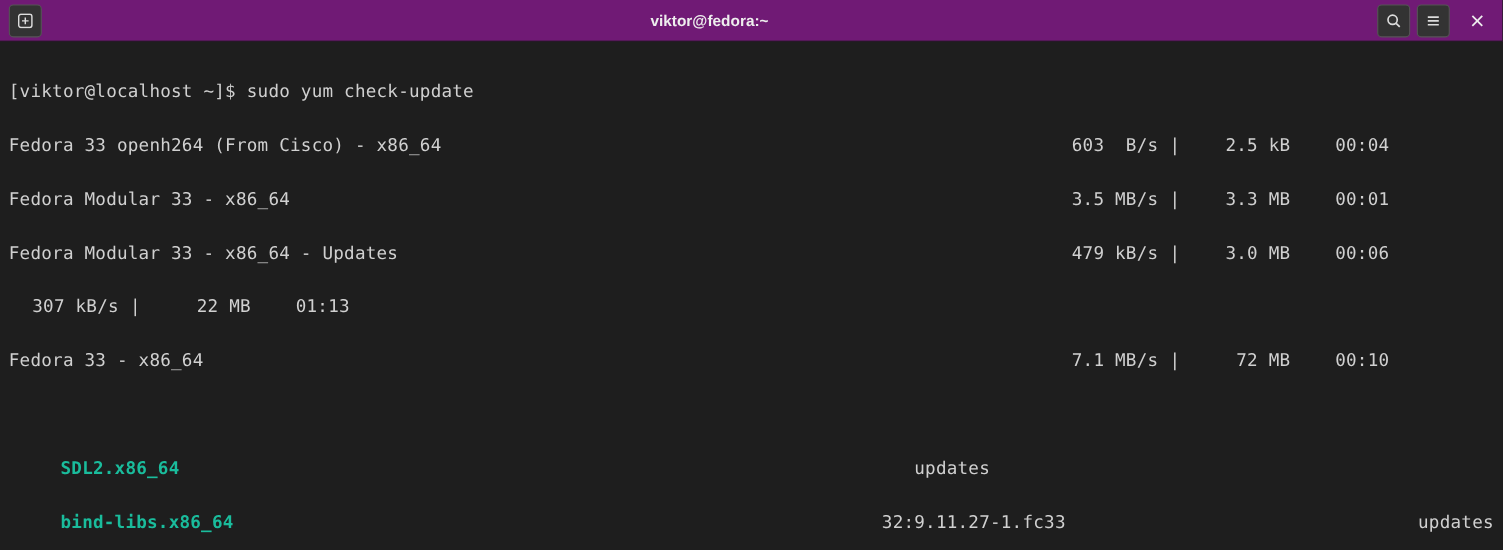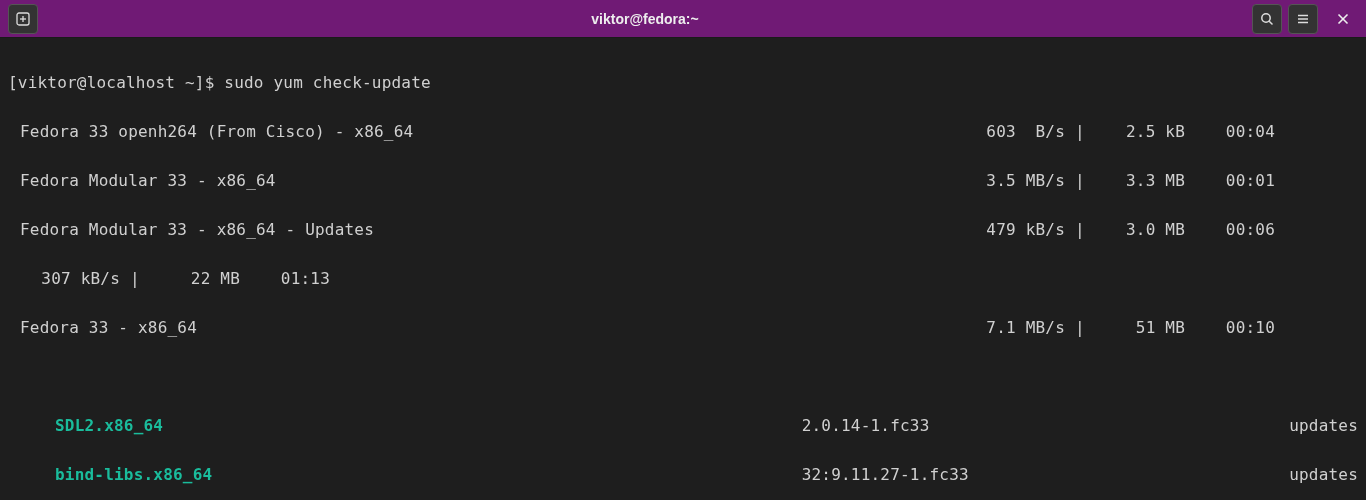--- a/index.html
+++ b/index.html
@@ -47,21 +47,21 @@
       color: #eee;
     }
     .tb-close { margin-left: 10px; }
     .terminal {
       padding: 8px 8px 0 8px;
       line-height: 24.5px;
       white-space: pre;
       letter-spacing: 0.2px;
     }
     .prompt-line { color: #d0d0d0; }
-    .dl-line { display: flex; margin-left: 12px; }
+    .dl-line { display: flex; }
     .dl-name { width: 945px; }
     .dl-rate { width: 100px; text-align: right; }
     .dl-sep { width: 30px; text-align: center; }
     .dl-size { width: 90px; text-align: right; }
     .dl-time { width: 130px; text-align: right; padding-right: 40px; }
     .pkg-line { display: flex; margin-left: 47px; }
     .pkg-name { width: 765px; color: #1abc9c; font-weight: bold; }
     .pkg-ver { width: 490px; }
     .pkg-repo { width: 80px; text-align: right; }
     .blank-line { height: 24.5px; }
@@ -103,23 +103,23 @@
     </svg>
   </div>
 </div>
 
 <div class="terminal">
 <div class="prompt-line"><span>[viktor@localhost ~]$ </span><span>sudo yum check-update</span></div>
 <div class="dl-line"><span class="dl-name">Fedora 33 openh264 (From Cisco) - x86_64</span><span class="dl-rate">603  B/s</span><span class="dl-sep">|</span><span class="dl-size">2.5 kB</span><span class="dl-time">00:04</span></div>
 <div class="dl-line"><span class="dl-name">Fedora Modular 33 - x86_64</span><span class="dl-rate">3.5 MB/s</span><span class="dl-sep">|</span><span class="dl-size">3.3 MB</span><span class="dl-time">00:01</span></div>
 <div class="dl-line"><span class="dl-name">Fedora Modular 33 - x86_64 - Updates</span><span class="dl-rate">479 kB/s</span><span class="dl-sep">|</span><span class="dl-size">3.0 MB</span><span class="dl-time">00:06</span></div>
 <div class="dl-line"><span class="dl-rate">307 kB/s</span><span class="dl-sep">|</span><span class="dl-size"> 22 MB</span><span class="dl-time">01:13</span></div>
-<div class="dl-line"><span class="dl-name">Fedora 33 - x86_64</span><span class="dl-rate">7.1 MB/s</span><span class="dl-sep">|</span><span class="dl-size"> 51 MB</span><span class="dl-time">00:10</span></div>
+<div class="dl-line"><span class="dl-name">Fedora 33 - x86_64</span><span class="dl-rate">7.1 MB/s</span><span class="dl-sep">|</span><span class="dl-size"> 72 MB</span><span class="dl-time">00:10</span></div>
 <div class="blank-line"></div>
-<div class="pkg-line"><span class="pkg-name">SDL2.x86_64</span><span class="pkg-ver">2.0.14-1.fc33</span><span class="pkg-repo">updates</span></div>
+<div class="pkg-line"><span class="pkg-name">SDL2.x86_64</span><span class="pkg-repo">updates</span></div>
 <div class="pkg-line"><span class="pkg-name">bind-libs.x86_64</span><span class="pkg-ver">32:9.11.27-1.fc33</span><span class="pkg-repo">updates</span></div>
 
 
 
 
 
 
 
 
 

